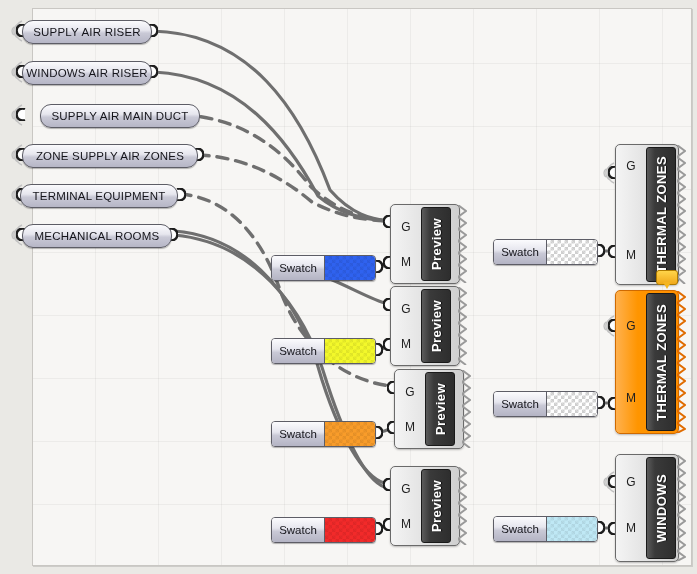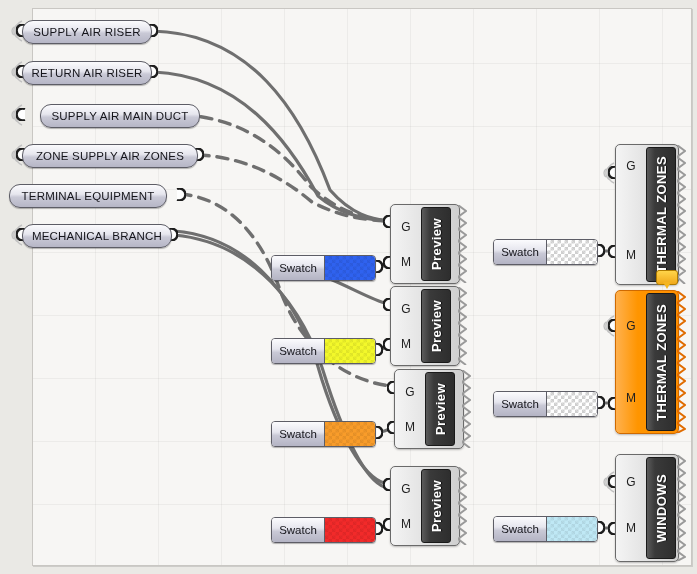--- a/index.html
+++ b/index.html
@@ -194,21 +194,21 @@
           <path d="M8,9 A5,5 0 0 0 8,17"></path>
       </g>
     </svg>
     <svg class="hook" style="left:16px;top:65px">
       <path d="M9,1 A6,6 0 1 0 9,12" fill="#fff" stroke="#1d1d1d" stroke-width="2.4"></path>
     </svg>
     <svg class="hook" style="left:148px;top:65px">
       <path d="M1,1 A6,6 0 1 1 1,12" fill="#fff" stroke="#1d1d1d" stroke-width="2.4"></path>
     </svg>
     <div class="param" style="left:22px;top:61px;width:128px">
-      <span class="lbl">RETURN AIR RISER</span>
+      <span class="lbl">WINDOWS AIR RISER</span>
     </div>
 
     <svg class="arcs" style="left:6px;top:102px">
       <g fill="none" stroke="#c2c2c2" stroke-width="1.4">
         <path d="M16,3 A11,11 0 0 0 16,23"></path>
           <path d="M12,6 A8,8 0 0 0 12,20"></path>
           <path d="M8,9 A5,5 0 0 0 8,17"></path>
       </g>
     </svg>
     <svg class="hook" style="left:16px;top:108px">
@@ -244,39 +244,39 @@
           <path d="M12,6 A8,8 0 0 0 12,20"></path>
           <path d="M8,9 A5,5 0 0 0 8,17"></path>
       </g>
     </svg>
     <svg class="hook" style="left:16px;top:188px">
       <path d="M9,1 A6,6 0 1 0 9,12" fill="#fff" stroke="#1d1d1d" stroke-width="2.4"></path>
     </svg>
     <svg class="hook" style="left:176px;top:188px">
       <path d="M1,1 A6,6 0 1 1 1,12" fill="#fff" stroke="#1d1d1d" stroke-width="2.4"></path>
     </svg>
-    <div class="param" style="left:9px;top:184px;width:156px">
+    <div class="param" style="left:20px;top:184px;width:156px">
       <span class="lbl">TERMINAL EQUIPMENT</span>
     </div>
 
     <svg class="arcs" style="left:6px;top:222px">
       <g fill="none" stroke="#c2c2c2" stroke-width="1.4">
         <path d="M16,3 A11,11 0 0 0 16,23"></path>
           <path d="M12,6 A8,8 0 0 0 12,20"></path>
           <path d="M8,9 A5,5 0 0 0 8,17"></path>
       </g>
     </svg>
     <svg class="hook" style="left:16px;top:228px">
       <path d="M9,1 A6,6 0 1 0 9,12" fill="#fff" stroke="#1d1d1d" stroke-width="2.4"></path>
     </svg>
     <svg class="hook" style="left:168px;top:228px">
       <path d="M1,1 A6,6 0 1 1 1,12" fill="#fff" stroke="#1d1d1d" stroke-width="2.4"></path>
     </svg>
     <div class="param" style="left:22px;top:224px;width:148px">
-      <span class="lbl">MECHANICAL BRANCH</span>
+      <span class="lbl">MECHANICAL ROOMS</span>
     </div>
   </div>
 
   <div>
     <div class="swatch" style="left:271px;top:255px">
       <div class="name">Swatch</div>
       <div class="color" style="background:#2f62ef">
           <div class="checker"></div>
         </div>
     </div>

